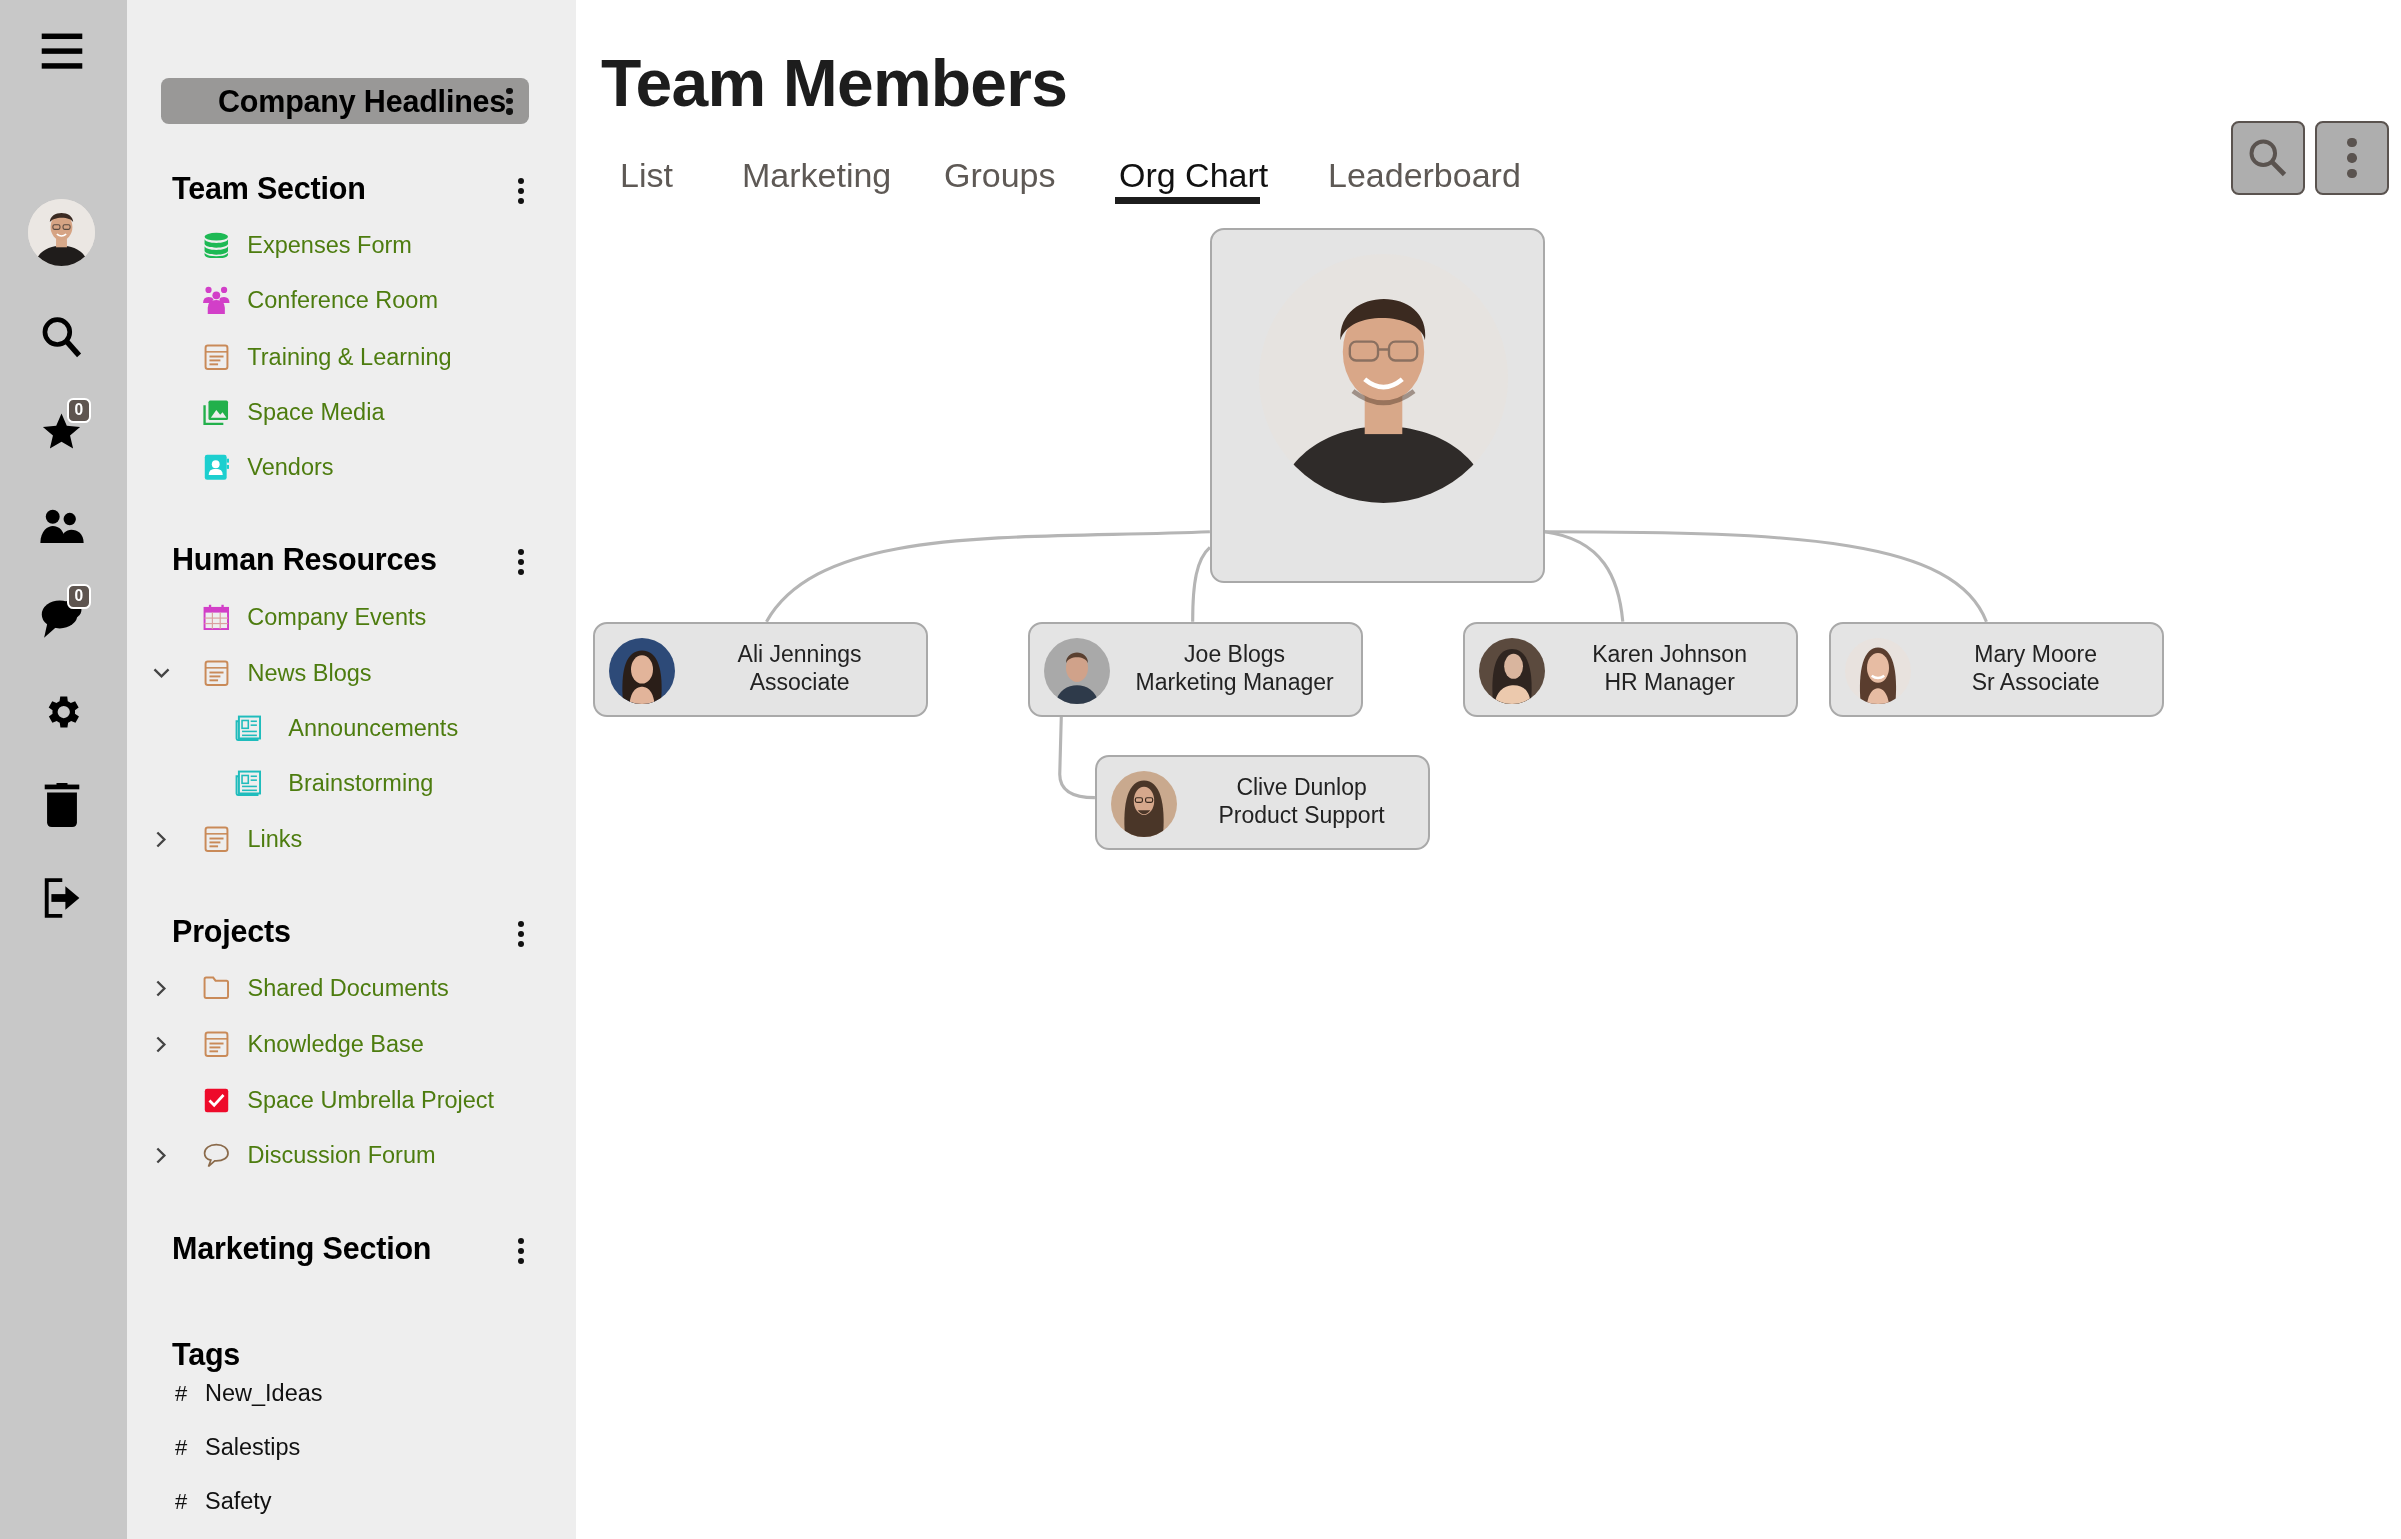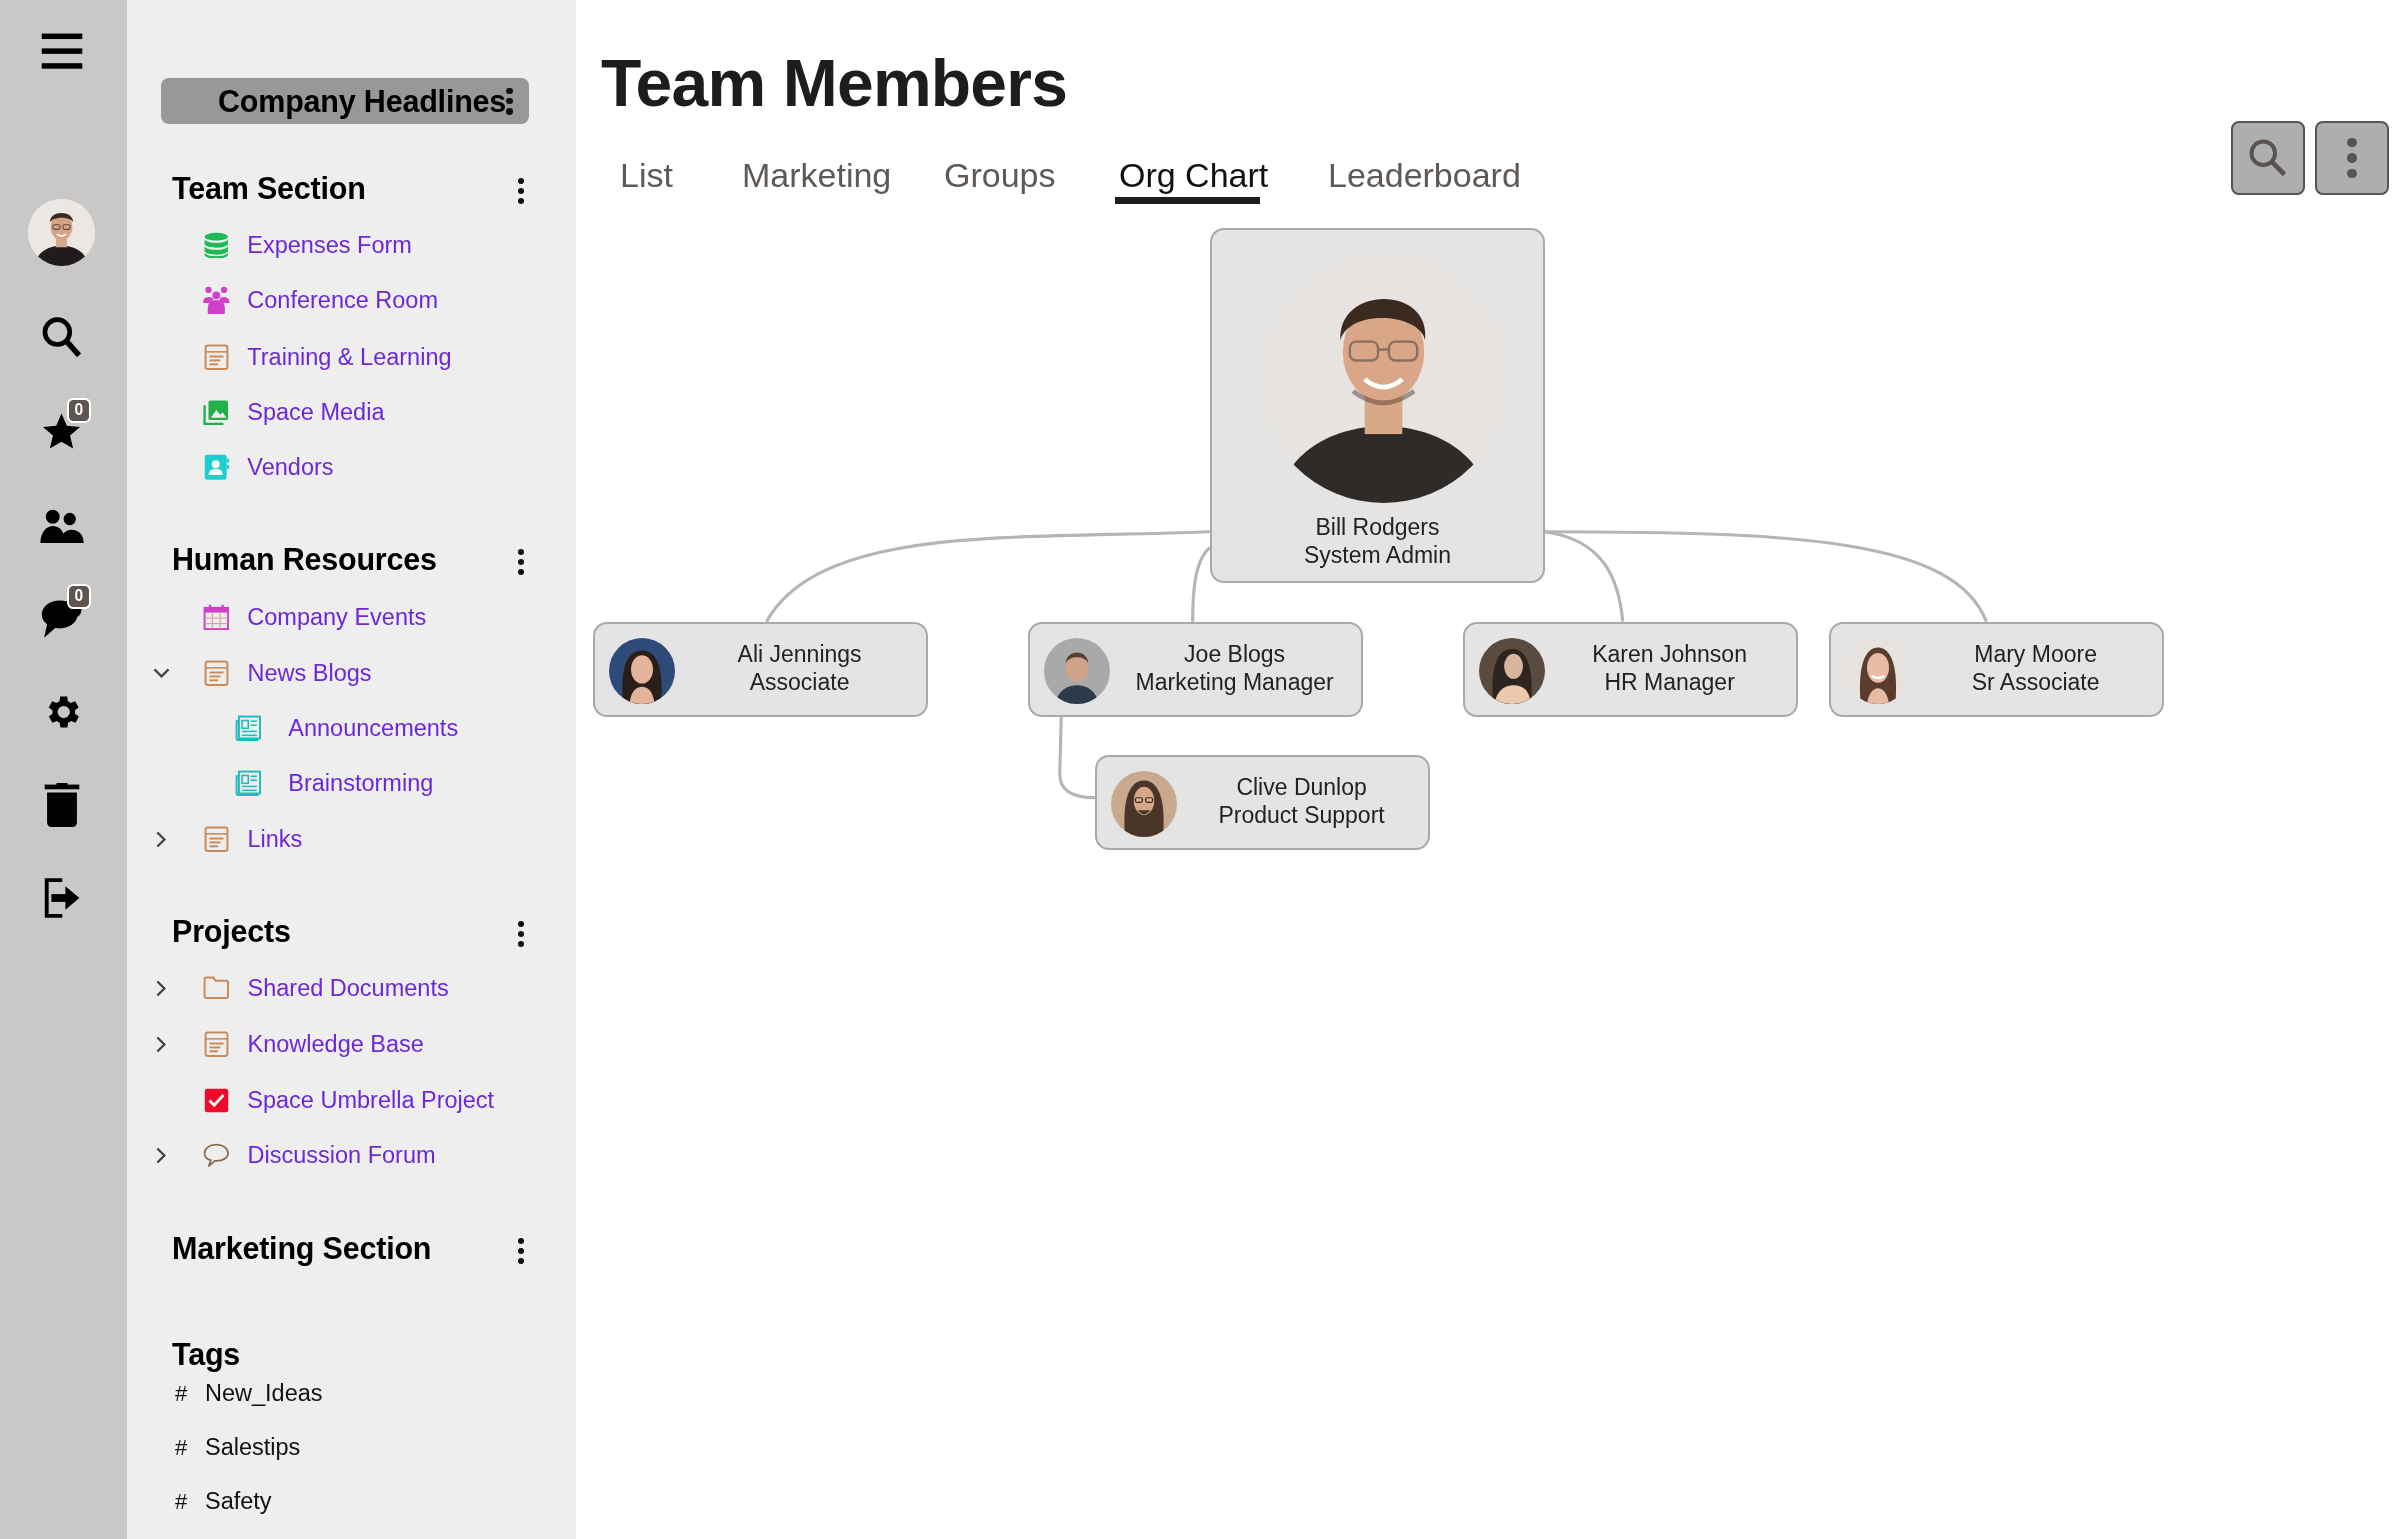--- a/index.html
+++ b/index.html
@@ -20,21 +20,21 @@
   .kebab { position: absolute; width: 23.5px; height: 34px; display: flex; flex-direction: column; align-items: center; justify-content: center; gap: 3.9px; cursor: pointer; }
   .kebab i { display: block; width: 6.3px; height: 6.3px; background: #111; border-radius: 50%; }
   .headlines .kebab { right: 7.8px; top: 6.3px; }
 
   .sec-title { position: absolute; left: 45px; font-size: 30.5px; font-weight: bold; color: #000; letter-spacing: -0.2px; }
   .sec-kebab { left: 382px; }
   .item { position: absolute; left: 47px; height: 44px; display: flex; align-items: center; cursor: pointer; }
   .item .chev { width: 22px; height: 22px; display: flex; align-items: center; justify-content: center; margin-right: 6.3px; }
   .item .chev.empty { visibility: hidden; }
   .item .ico { width: 28px; height: 28px; display: flex; align-items: center; justify-content: center; margin-right: 17px; }
-  .item .lbl { font-size: 23.5px; color: #6d28d9; }
+  .item .lbl { font-size: 23.5px; color: #4d7c0f; }
   .item.sub { left: 70px; gap: 9px; }
   .tag { position: absolute; left: 48px; height: 39px; display: flex; align-items: center; cursor: pointer; }
   .tag .hash { font-size: 22px; width: 30px; color: #111; }
   .tag .lbl { font-size: 23.5px; color: #111; }
 
   
   .page-title { position: absolute; left: 601px; top: 45px; font-size: 66px; font-weight: bold; color: #1d1d1d; letter-spacing: -0.8px; }
   .tabs { position: absolute; left: 0; top: 156px; }
   .tab { position: absolute; top: 0; font-size: 34px; color: #5e5955; white-space: nowrap; cursor: pointer; }
   .tab.active { color: #111; }
@@ -442,24 +442,20 @@
       <rect x="135" y="170" width="48" height="60" fill="#d8a889"></rect>
       <ellipse cx="159" cy="125" rx="52" ry="64" fill="#d9a788"></ellipse>
       <path d="M104 110 C 100 40, 220 40, 212 110 C 205 75, 115 70, 104 110 Z" fill="#3b2a20"></path>
       <rect x="116" y="112" width="36" height="24" rx="8" fill="none" stroke="#8a7060" stroke-width="3"></rect>
       <rect x="166" y="112" width="36" height="24" rx="8" fill="none" stroke="#8a7060" stroke-width="3"></rect>
       <line x1="152" y1="122" x2="166" y2="122" stroke="#8a7060" stroke-width="3"></line>
       <path d="M135 160 Q 159 180 183 160" stroke="#fff" stroke-width="6" fill="none"></path>
       <path d="M120 175 Q 159 205 198 175" stroke="#5a4030" stroke-width="6" fill="none" opacity="0.5"></path>
     </svg>
   </div>
-  <div class="info">
-    <div>Bill Rodgers</div>
-    <div>System Admin</div>
-  </div>
 </div>
 
 <div class="card small" style="left:593px; top:622px;">
   <div class="avatar">
     <svg width="66" height="66" viewBox="0 0 84 84">
         <rect width="84" height="84" fill="#2d4a78"></rect>
         <path d="M18 84 C 14 40, 22 16, 42 16 C 62 16, 70 40, 66 84 Z" fill="#2a1e18"></path>
         <ellipse cx="42" cy="40" rx="14" ry="18" fill="#e2b49a"></ellipse>
         <path d="M26 84 C 28 66, 36 62, 42 62 C 48 62, 56 66, 58 84 Z" fill="#e2b49a"></path>
       </svg>

